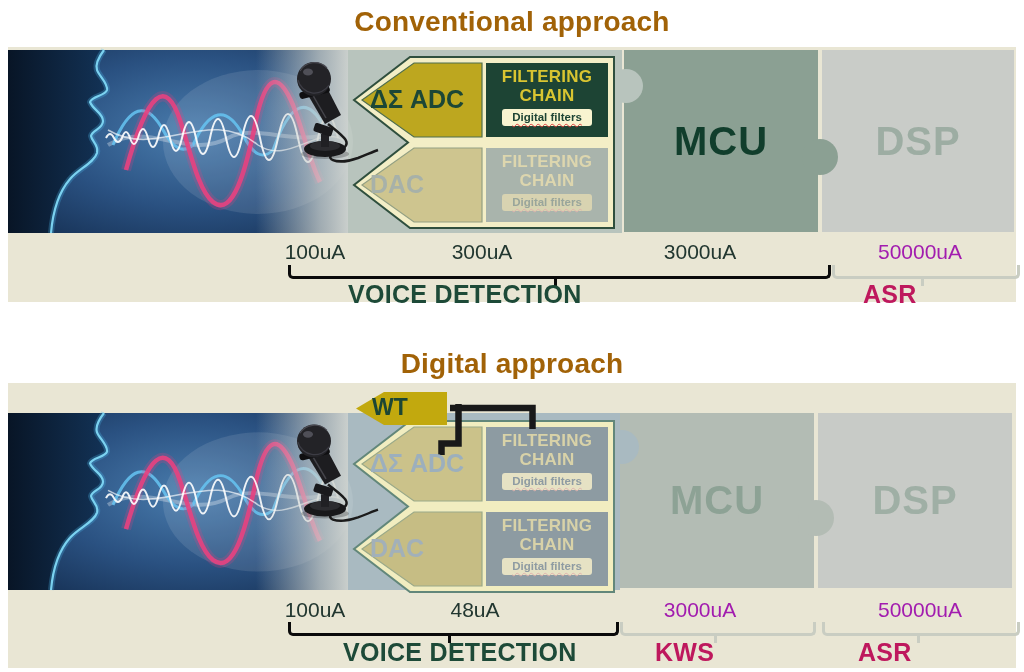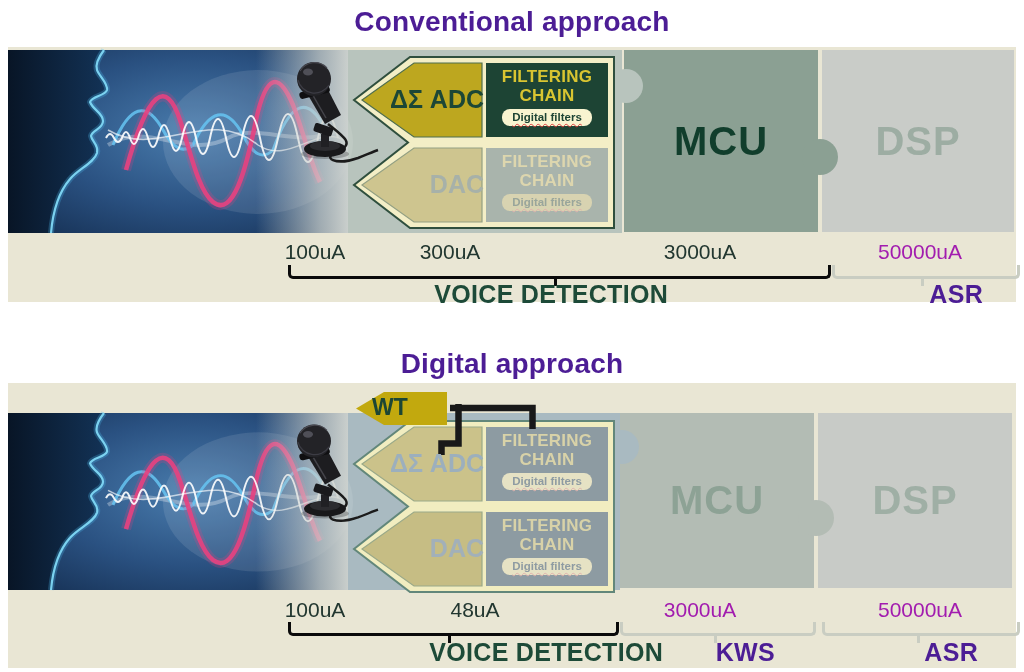--- a/index.html
+++ b/index.html
@@ -1,42 +1,42 @@
 <!DOCTYPE html>
 <html><head>
 <meta charset="utf-8">
 <style>
   html,body{margin:0;padding:0;}
   body{width:1024px;height:672px;position:relative;background:#ffffff;
        font-family:"Liberation Sans", sans-serif;overflow:hidden;}
   .abs{position:absolute;}
   .fig-title{position:absolute;left:0;width:1024px;text-align:center;
-             font-size:28px;font-weight:bold;color:#4c1d95;letter-spacing:.2px;}
+             font-size:28px;font-weight:bold;color:#a16207;letter-spacing:.2px;}
   .band{position:absolute;left:8px;width:1008px;background:#e9e6d4;}
   .backdrop{position:absolute;}
   .block{position:absolute;display:flex;align-items:center;justify-content:center;
          font-weight:bold;font-size:40px;letter-spacing:1px;}
   .knob{position:absolute;border-radius:50%;}
   .cur{position:absolute;font-size:21px;color:#223730;text-align:center;}
   .cur.faded{color:#a21caf;}
   .bracket{position:absolute;height:11px;border-left:3px solid #0a0a0a;
            border-right:3px solid #0a0a0a;border-bottom:3.5px solid #0a0a0a;
            border-bottom-left-radius:5px;border-bottom-right-radius:5px;}
   .bracket.faded{border-color:#c9cdc2;}
   .tick{position:absolute;width:3px;height:9px;background:#0a0a0a;}
   .tick.faded{background:#c9cdc2;}
   .blabel{position:absolute;font-size:25px;font-weight:bold;color:#1d4a38;
-          text-align:right;letter-spacing:.3px;}
-  .blabel.faded{color:#4c1d95;}
-  .arrow-label{position:absolute;text-align:right;font-weight:bold;font-size:25px;}
+          text-align:left;letter-spacing:.3px;}
+  .blabel.faded{color:#be185d;}
+  .arrow-label{position:absolute;text-align:left;font-weight:bold;font-size:25px;padding-left:8px;}
   .fbox{position:absolute;display:flex;flex-direction:column;align-items:center;
         justify-content:flex-start;padding-top:5px;box-sizing:border-box;}
   .fbox .ftitle{font-size:17px;font-weight:bold;line-height:1.1;text-align:center;
         letter-spacing:.2px;}
-  .badge{margin-top:4px;font-size:11.5px;font-weight:bold;border-radius:8px;
+  .badge{margin-top:4px;font-size:11.5px;font-weight:bold;border-radius:3px;
          padding:2px 10px 3px 10px;white-space:nowrap;}
   .wavy{text-decoration:underline wavy #d93b3b 1px;text-underline-offset:2px;}
   .wavy-faded{text-decoration:underline wavy #e0b2ad 1px;text-underline-offset:2px;}
   .wt-text{position:absolute;font-size:23px;font-weight:bold;color:#1c4634;text-align:left;}
   svg{display:block;}
 </style>
 </head>
 <body>
 
 <svg width="0" height="0" style="position:absolute">
@@ -123,21 +123,21 @@
   </div>
   <div class="arrow-label" style="left:362px;top:170px;width:122px;color:#a7b1a9;z-index:6">DAC</div>
   <div class="fbox" style="left:486px;top:148px;width:122px;height:74px;z-index:6">
     <div class="ftitle" style="color:#ddd6ae">FILTERING CHAIN</div>
     <div class="badge" style="background:#d8d3b1;color:#99a59b">
       <span class="wavy-faded">Digital filters</span>
     </div>
   </div>
 
   <div class="cur" style="left:265px;top:240px;width:100px">100uA</div>
-  <div class="cur" style="left:400px;top:240px;width:100px">300uA</div>
+  <div class="cur" style="left:432px;top:240px;width:100px">300uA</div>
   <div class="cur" style="left:645px;top:240px;width:110px">3000uA</div>
   <div class="cur faded" style="left:855px;top:240px;width:130px">50000uA</div>
 
   <div class="bracket" style="left:288px;top:265px;width:537px"></div>
   <div class="tick" style="left:554px;top:277px"></div>
   <div class="blabel" style="left:348px;top:280px;width:320px">VOICE DETECTION</div>
 
   <div class="bracket faded" style="left:832px;top:265px;width:182px"></div>
   <div class="tick faded" style="left:921px;top:277px"></div>
   <div class="blabel faded" style="left:863px;top:280px;width:120px">ASR</div>

